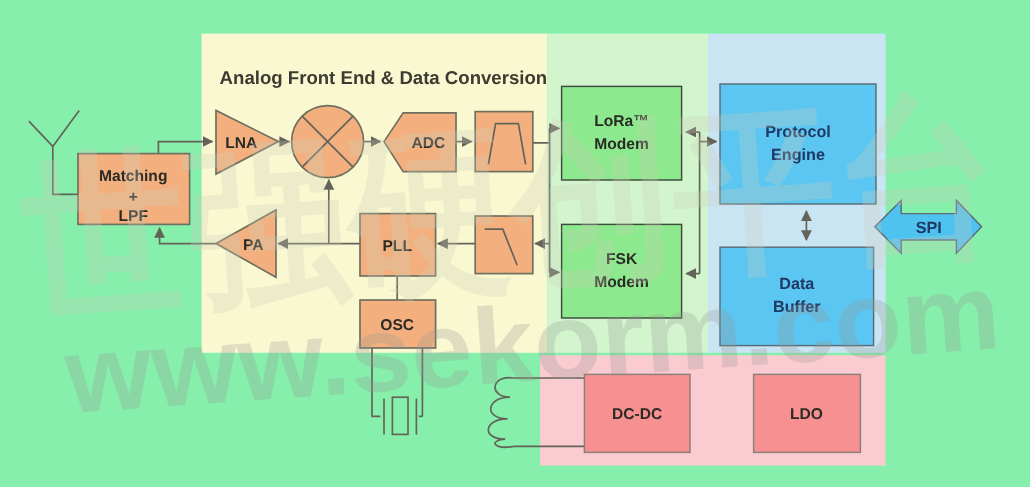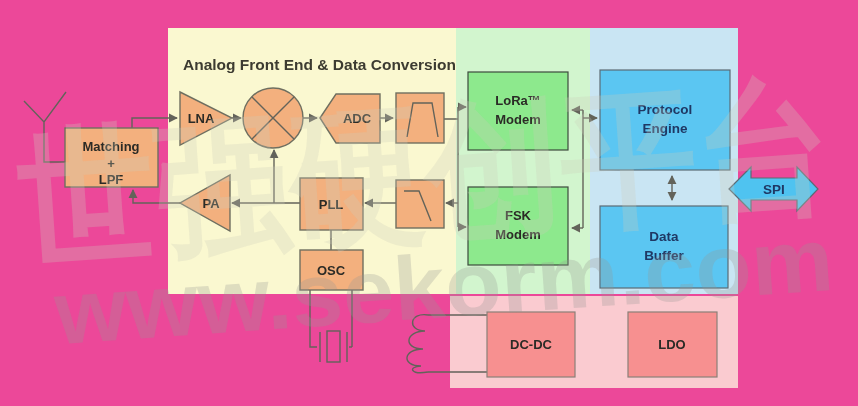--- a/index.html
+++ b/index.html
@@ -1,16 +1,16 @@
 <!DOCTYPE html>
 <html><head>
 <meta charset="utf-8">
 <style>
   html,body{margin:0;padding:0;background:#fff;}
-  .stage{position:relative;width:858px;height:406px;background:#ec4899;overflow:hidden;
+  .stage{position:relative;width:858px;height:406px;background:#86efac;overflow:hidden;
          font-family:"Liberation Sans",sans-serif;}
   svg{position:absolute;left:0;top:0;}
   .ln{fill:none;stroke:#63635a;stroke-width:1.4;}
   .blk{stroke:#6f6f60;stroke-width:1.4;}
   .gblk{stroke:#3d4a3d;stroke-width:1.2;}
   .bblk{stroke:#5b6b75;stroke-width:1.2;}
   .rblk{stroke:#8a8078;stroke-width:1.2;}
   .t13{font:bold 13px "Liberation Sans",sans-serif;fill:#2b2b26;text-anchor:middle;}
   .tnavy{font:bold 13.5px "Liberation Sans",sans-serif;fill:#1f3864;text-anchor:middle;}
   .ttl{font:bold 15.5px "Liberation Sans",sans-serif;fill:#3c3b31;}

